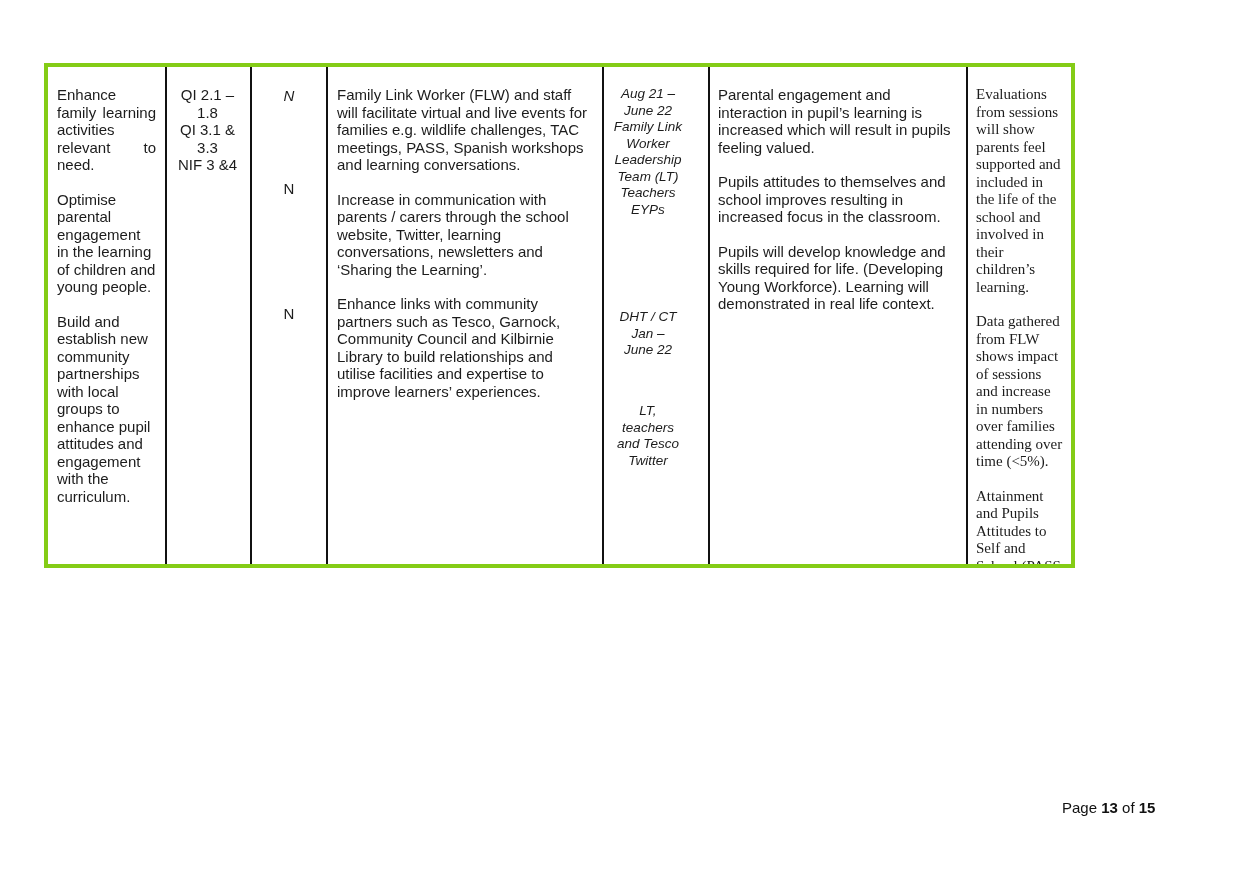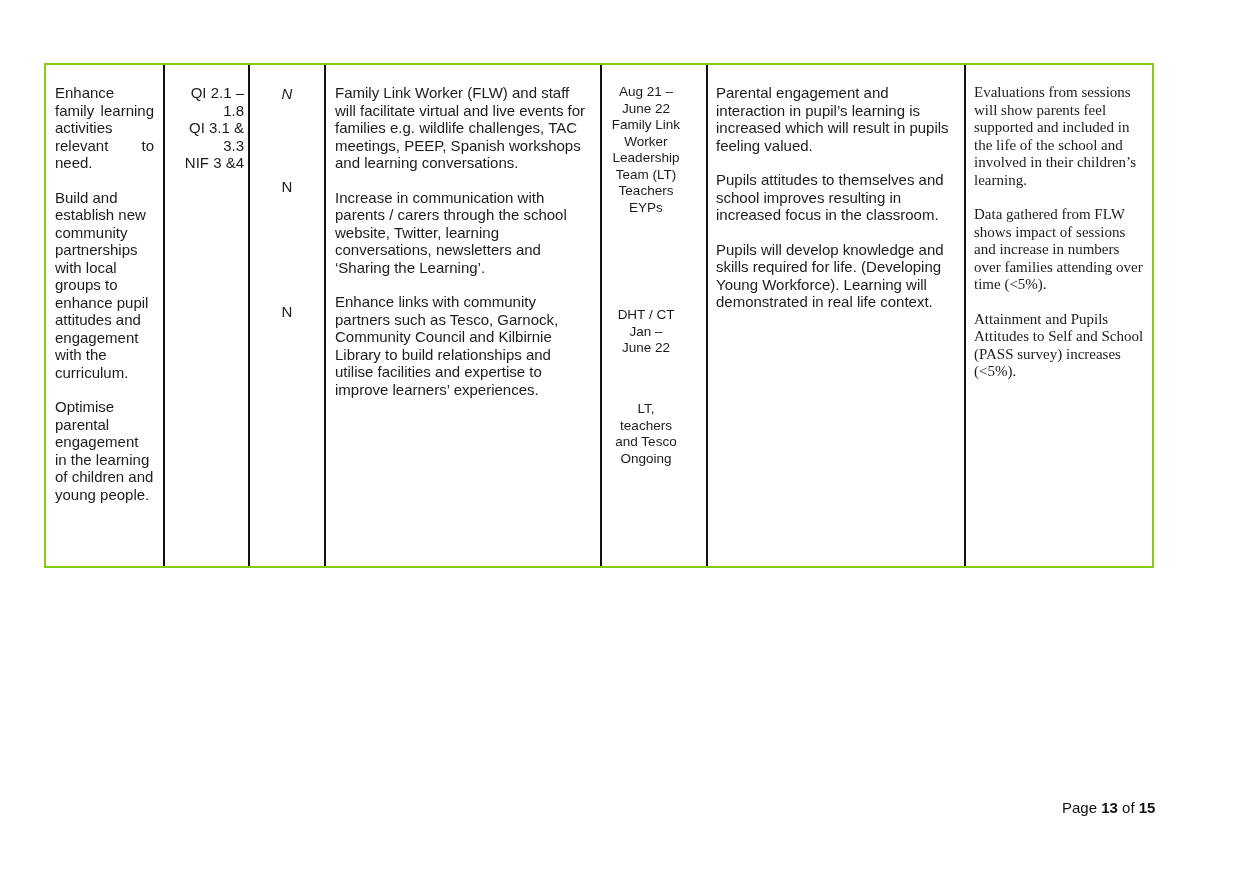--- a/index.html
+++ b/index.html
@@ -7,55 +7,55 @@
     width: 1260px; height: 891px;
     background: #ffffff;
     font-family: "Liberation Sans", sans-serif;
     color: #1c1c1c;
     position: relative;
     overflow: hidden;
   }
   .plan-table {
     position: absolute;
     left: 44px; top: 63px;
-    width: 1110px; height: 505px;
+    width: 1031px; height: 505px;
     box-sizing: border-box;
-    border: 2px solid #84cc16;
+    border: 4px solid #84cc16;
     display: grid;
     grid-template-columns: 117px 85px 76px 276px 90px 274px 1fr;
   }
   .cell {
     box-sizing: border-box;
     border-left: 2px solid #111;
     position: relative;
     font-size: 15px;
     line-height: 17.5px;
     overflow: hidden;
   }
   .cell:first-child { border-left: none; }
 
   .goal-cell     { padding: 19px 9px 0 9px; }
   .goal-cell .para:nth-child(1) { text-align: justify; }
-  .qi-cell       { padding: 19px 4px 0 2px; text-align: right; }
+  .qi-cell       { padding: 19px 4px 0 2px; text-align: center; }
   .actions-cell  { padding: 19px 8px 0 9px; }
   .outcomes-cell { padding: 19px 12px 0 8px; margin-left: 16px; }
   .evidence-cell { padding: 19px 8px 0 8px; font-family: Liberation Serif, serif; }
 
   .para { margin: 0 0 17px 0; }
   .line { margin: 0; }
 
   .n-mark {
     position: absolute; left: 0; right: 0;
     text-align: center;
   }
   .n-mark.n1 { top: 20px; font-style: italic; }
   .n-mark.n2 { top: 113px; }
   .n-mark.n3 { top: 238px; }
 
-  .timeline-cell { font-size: 13.5px; line-height: 16.5px; text-align: center; }
+  .timeline-cell { font-size: 13.5px; line-height: 16.5px; text-align: center; font-style: italic; }
   .tl-block { position: absolute; left: 2px; right: 2px; }
   .tl-block.tl1 { top: 19px; }
   .tl-block.tl2 { top: 242px; }
   .tl-block.tl3 { top: 336px; }
 
   .page-footer {
     position: absolute;
     top: 799px; left: 1062px;
     font-size: 15px;
     white-space: pre;
@@ -63,40 +63,40 @@
   }
   .page-footer .num { font-weight: bold; text-align: center; }
 </style>
 </head>
 <body>
 
 <div class="plan-table">
 
   <div class="cell goal-cell">
       <div class="para">Enhance family learning activities relevant to need.</div>
+      <div class="para">Optimise parental engagement in the learning of children and young people.</div>
       <div class="para">Build and establish new community partnerships with local groups to enhance pupil attitudes and engagement with the curriculum.</div>
-      <div class="para">Optimise parental engagement in the learning of children and young people.</div>
     </div>
 
   <div class="cell qi-cell">
       <div class="line">QI 2.1 –</div>
       <div class="line">1.8</div>
       <div class="line">QI 3.1 &amp;</div>
       <div class="line">3.3</div>
       <div class="line">NIF 3 &amp;4</div>
     </div>
 
   <div class="cell n-cell">
     <span class="n-mark n1">N</span>
     <span class="n-mark n2">N</span>
     <span class="n-mark n3">N</span>
   </div>
 
   <div class="cell actions-cell">
-      <div class="para">Family Link Worker (FLW) and staff will facilitate virtual and live events for families e.g. wildlife challenges, TAC meetings, PEEP, Spanish workshops and learning conversations.</div>
+      <div class="para">Family Link Worker (FLW) and staff will facilitate virtual and live events for families e.g. wildlife challenges, TAC meetings, PASS, Spanish workshops and learning conversations.</div>
       <div class="para">Increase in communication with parents / carers through the school website, Twitter, learning conversations, newsletters and ‘Sharing the Learning’.</div>
       <div class="para">Enhance links with community partners such as Tesco, Garnock, Community Council and Kilbirnie Library to build relationships and utilise facilities and expertise to improve learners’ experiences.</div>
     </div>
 
   <div class="cell timeline-cell">
     <div class="tl-block tl1">
         <div class="line">Aug 21 –</div>
         <div class="line">June 22</div>
         <div class="line">Family Link</div>
         <div class="line">Worker</div>
@@ -107,21 +107,21 @@
       </div>
     <div class="tl-block tl2">
         <div class="line">DHT / CT</div>
         <div class="line">Jan –</div>
         <div class="line">June 22</div>
       </div>
     <div class="tl-block tl3">
         <div class="line">LT,</div>
         <div class="line">teachers</div>
         <div class="line">and Tesco</div>
-        <div class="line">Ongoing</div>
+        <div class="line">Twitter</div>
       </div>
   </div>
 
   <div class="cell outcomes-cell">
       <div class="para">Parental engagement and interaction in pupil’s learning is increased which will result in pupils feeling valued.</div>
       <div class="para">Pupils attitudes to themselves and school improves resulting in increased focus in the classroom.</div>
       <div class="para">Pupils will develop knowledge and skills required for life. (Developing Young Workforce). Learning will demonstrated in real life context.</div>
     </div>
 
   <div class="cell evidence-cell">

